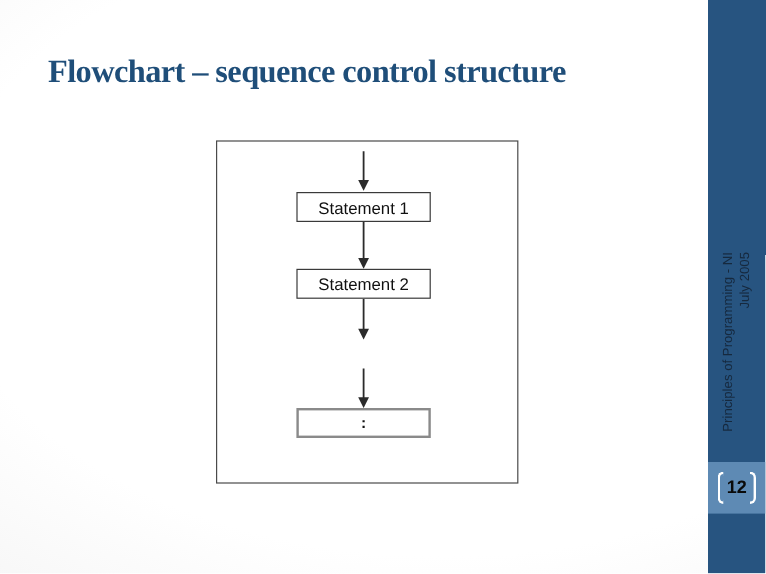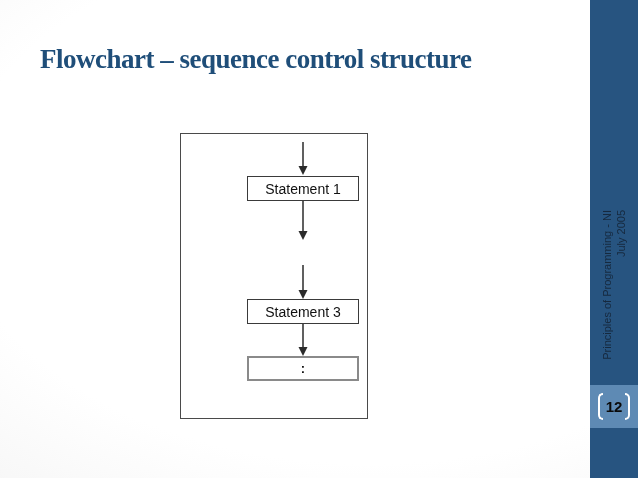--- a/index.html
+++ b/index.html
@@ -24,22 +24,22 @@
     font-weight: 600;
     font-size: 27px;
     letter-spacing: -0.5px;
     color: #1F4E79;
     white-space: nowrap;
   }
   
   .flow-frame {
     position: absolute;
     left: 180px;
-    top: 133px;
-    width: 188px;
+    top: 117px;
+    width: 252px;
     height: 286px;
     border: 1.5px solid #4a4a4a;
     background: #ffffff;
     box-sizing: border-box;
   }
   .flow-arrows {
     position: absolute;
     left: 0;
     top: 0;
     width: 228px;
@@ -156,22 +156,22 @@
       </g>
 
       <g>
         <line x1="122" y1="189" x2="122" y2="214" stroke="#2b2b2b" stroke-width="1.5"></line>
         <polygon points="117.5,213 126.5,213 122,222" fill="#2b2b2b"></polygon>
       </g>
     </svg>
 
     <div class="flow-box box-1">Statement 1</div>
 
+    <div class="flow-box box-2">Statement 2</div>
 
-    <div class="flow-box box-3">Statement 3</div>
 
     <div class="flow-box box-4">:</div>
   </div>
 
   <div class="sidebar">
 
     <div class="sidebar-vtext">
       <div>Principles of Programming - NI</div>
       <div>July 2005</div>
     </div>

